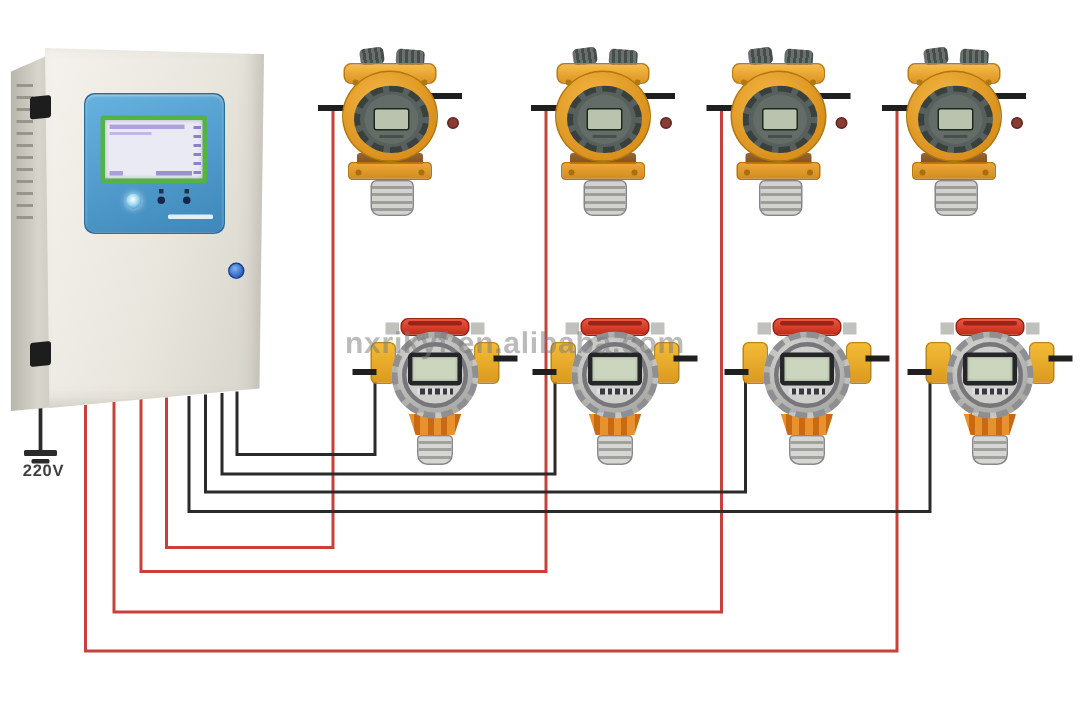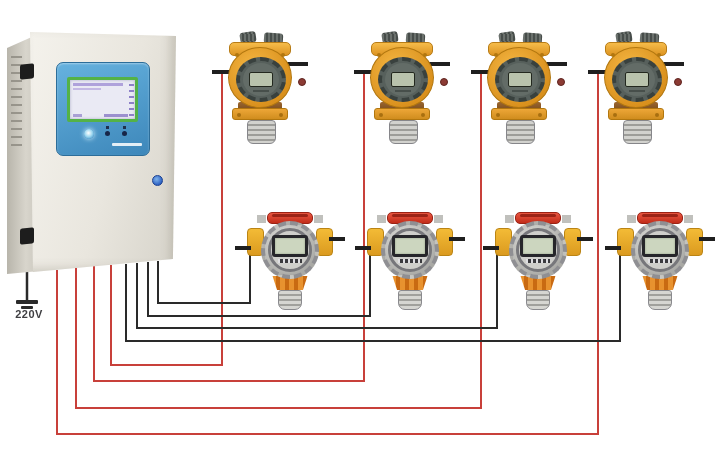--- a/index.html
+++ b/index.html
@@ -277,13 +277,14 @@
       <div class="b-wingR"></div>
       <div class="b-barL"></div>
       <div class="b-barR"></div>
       <div class="b-cone"></div>
       <div class="b-sensor"></div>
       <div class="b-body"></div>
       <div class="b-ring"></div>
       <div class="b-lcd"></div>
       <div class="b-lcdband"></div>
     </div>
+    <div class="watermark">nxrikyf.en.alibaba.com</div>
   </div>
 
 </body></html>

